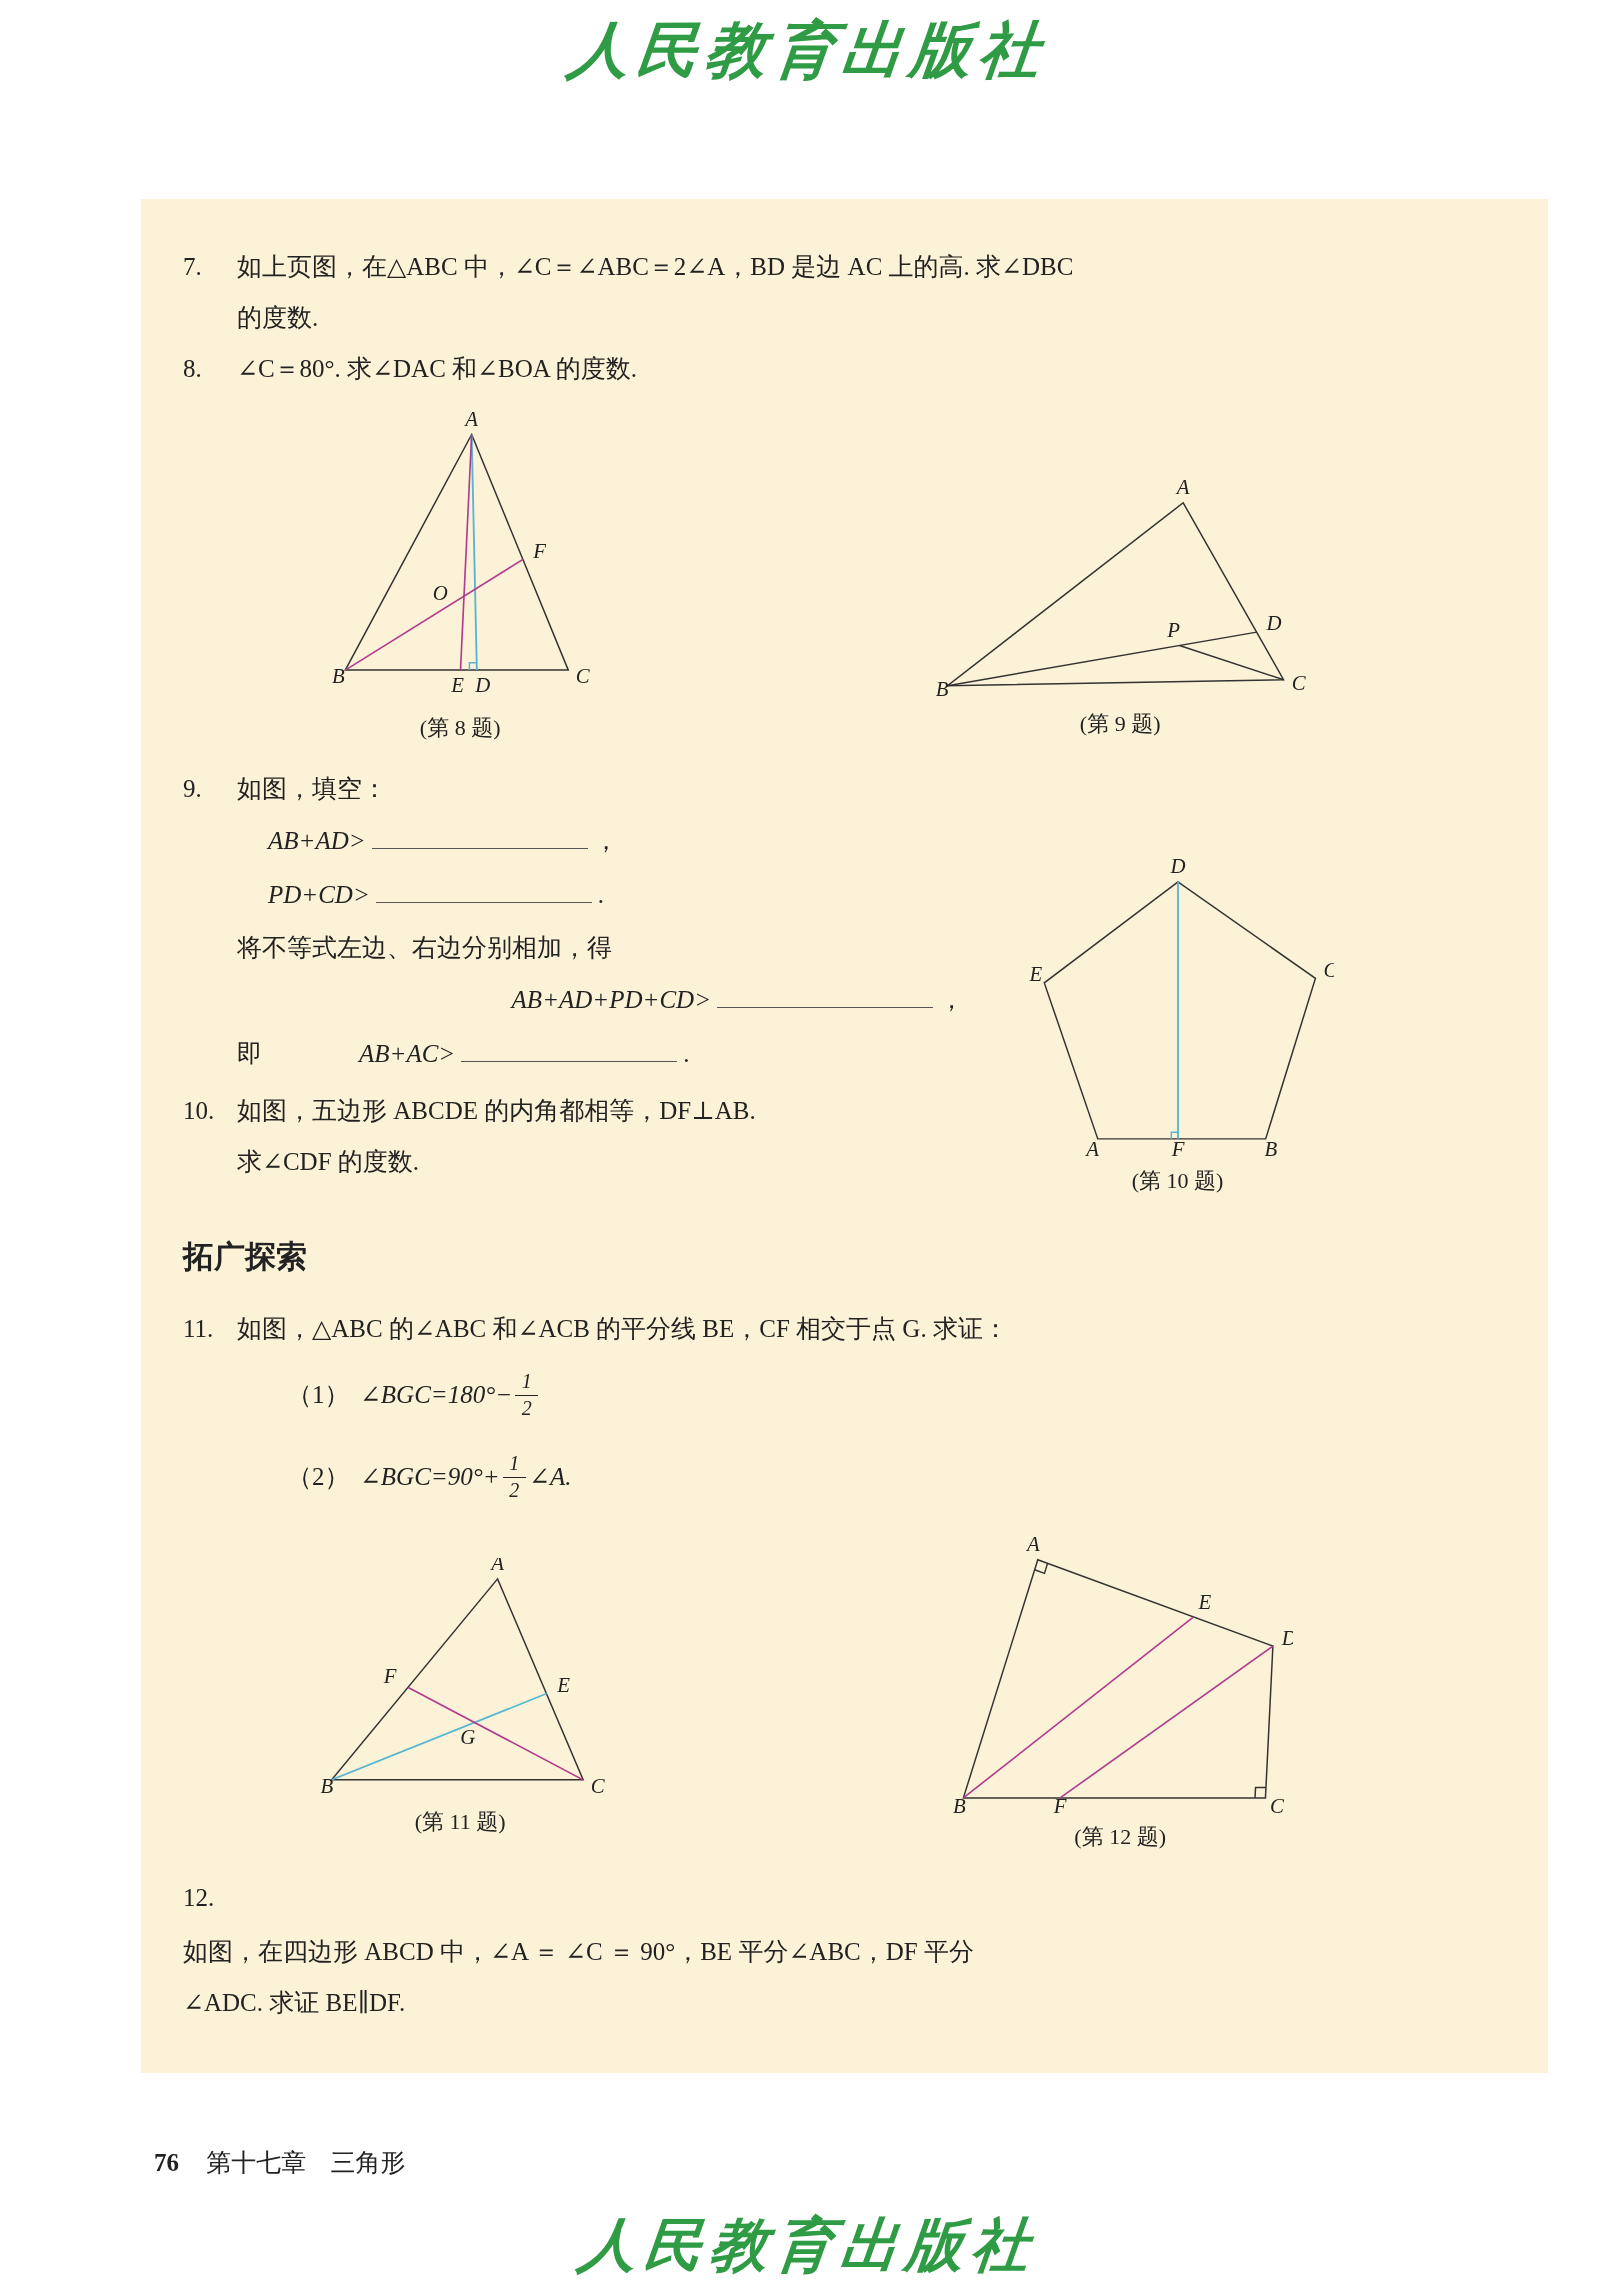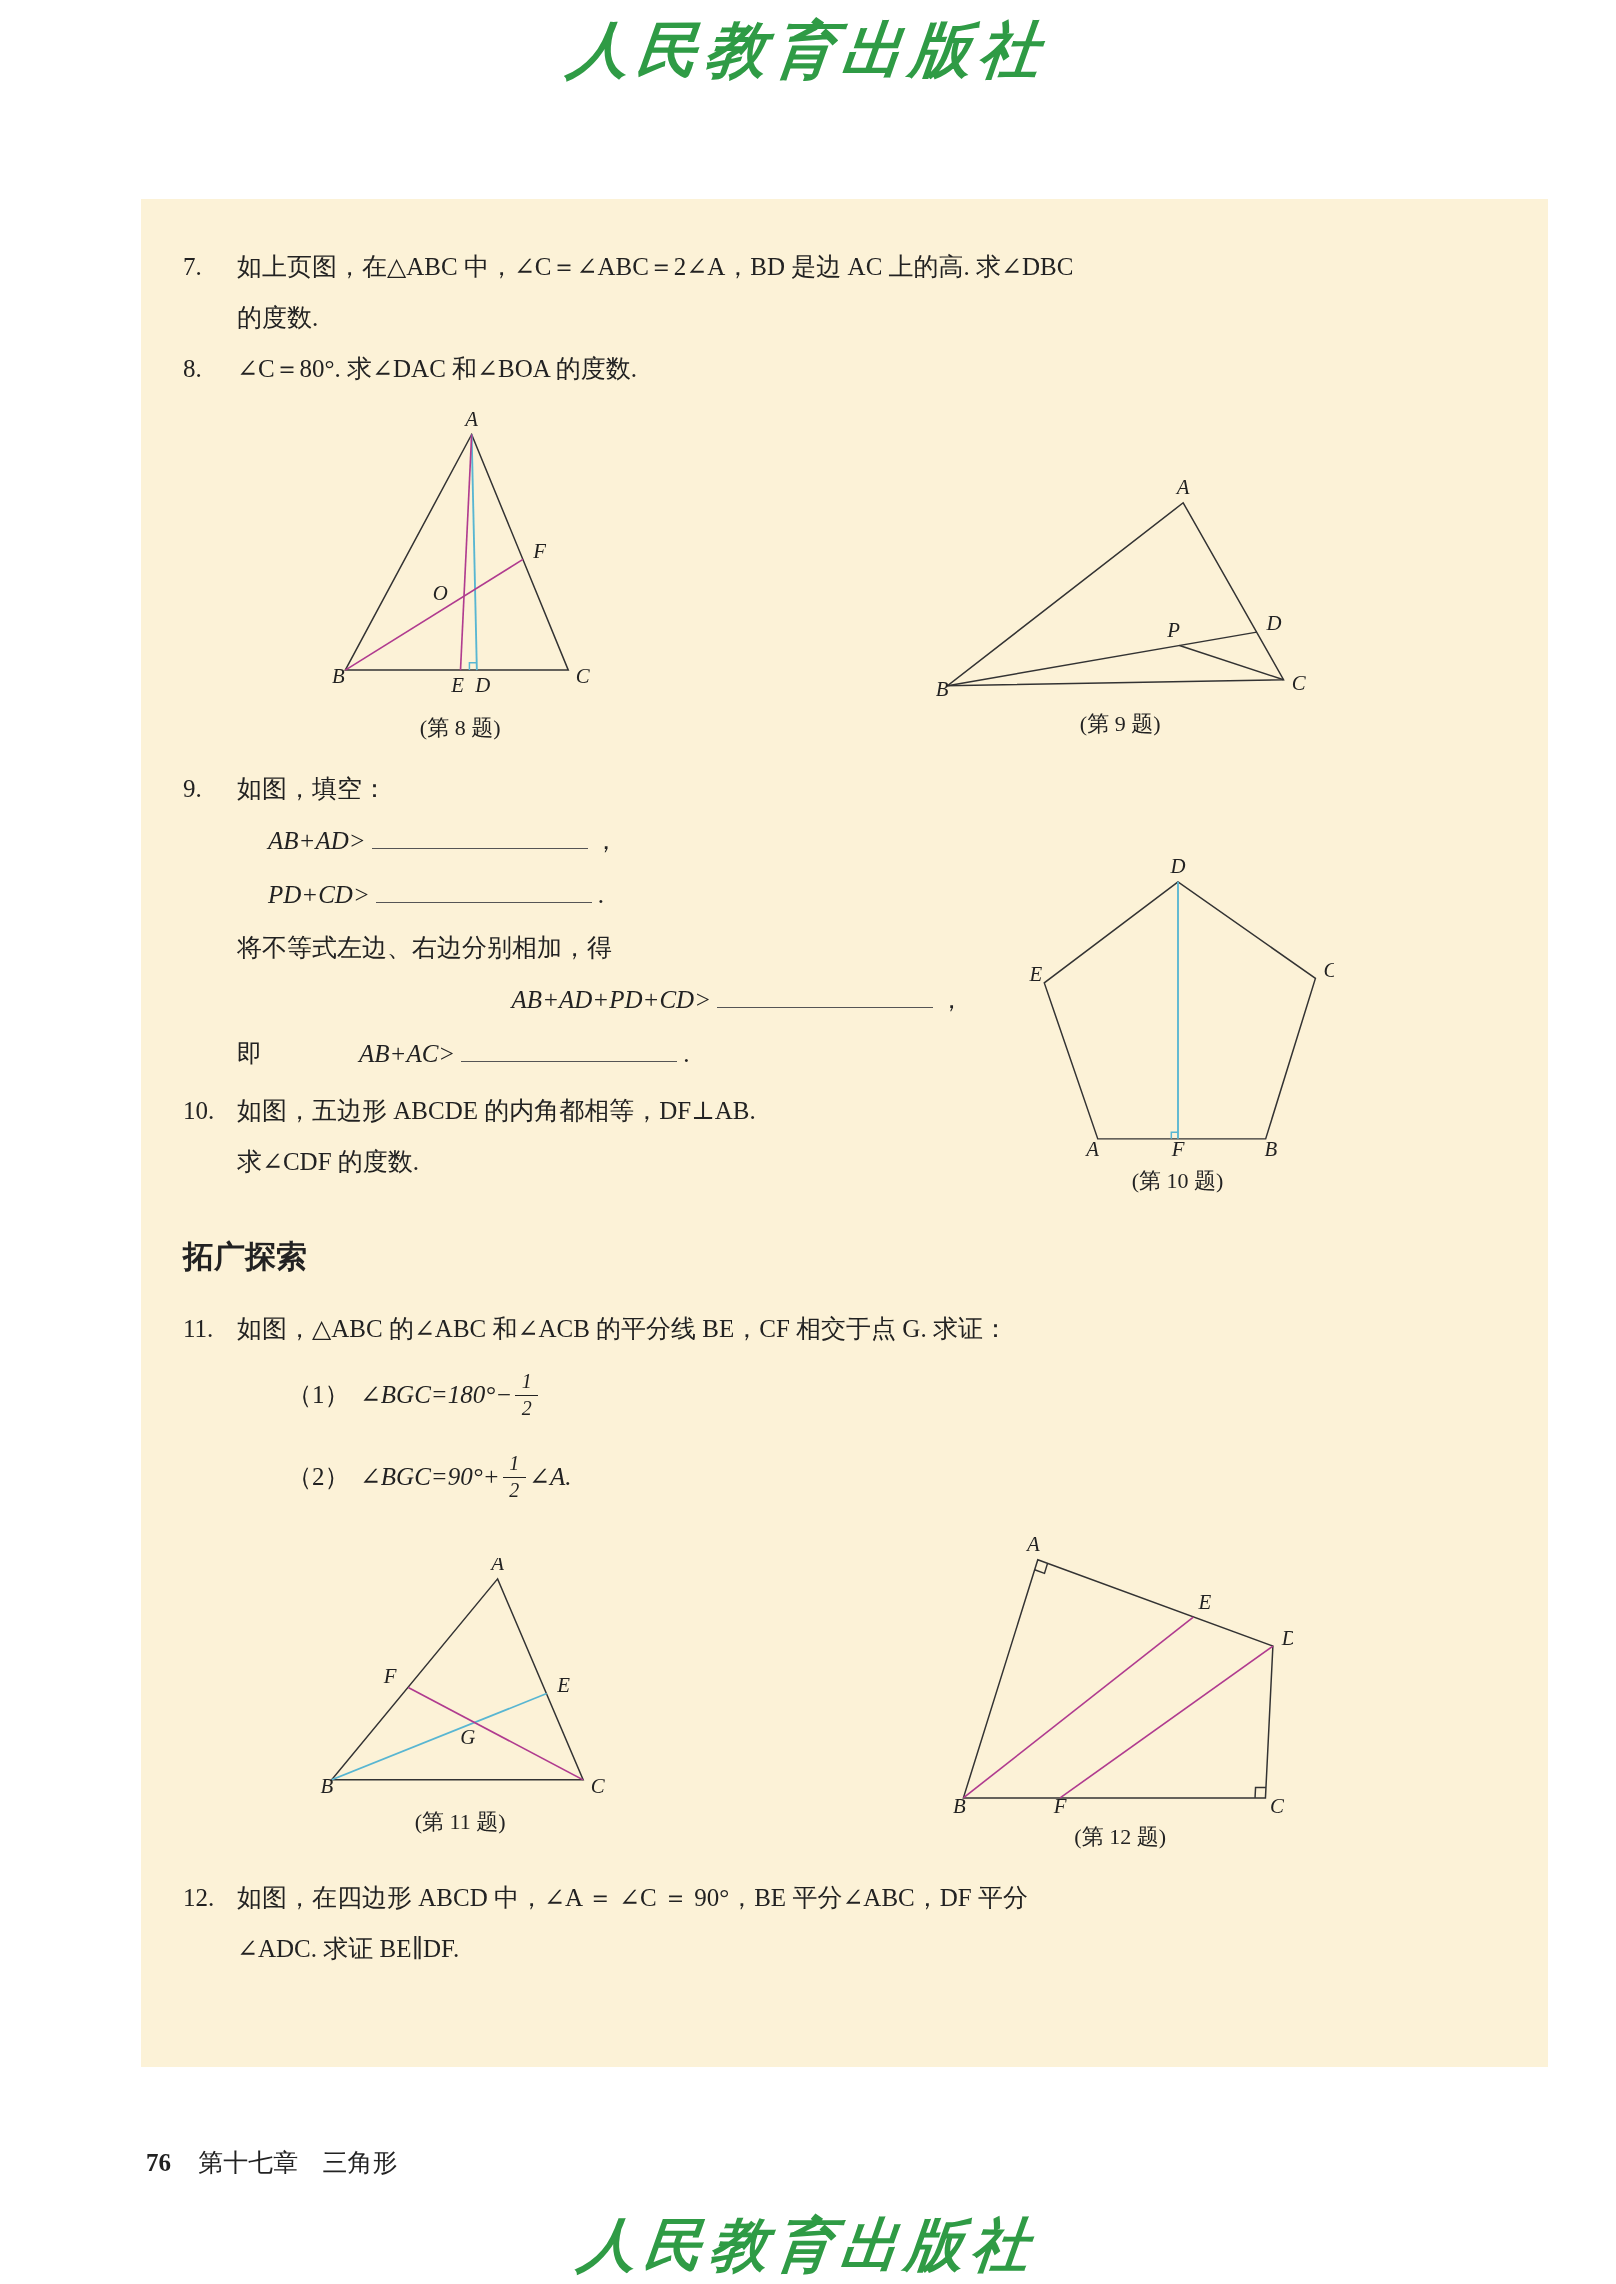--- a/index.html
+++ b/index.html
@@ -70,21 +70,21 @@
     font-style:italic; margin:0 3px;
   }
   .frac .fnum { border-bottom:1.5px solid #222; padding:0 6.7px 0.7px; }
   .frac .fden { padding-top:0.7px; }
 
   svg text {
     font-family:"Liberation Serif","DejaVu Serif",serif;
     font-style:italic; font-size:28px; fill:#222;
   }
   .page-footer {
-    position:absolute; left:146px; top:2146px;
+    position:absolute; left:154px; top:2146px;
     font-size:25px; white-space:nowrap;
   }
   .page-footer .fpnum { font-weight:bold; margin-right:21px; }
   .page-footer .fchap { margin-right:18px; }
 </style>
 </head>
 <body>
 
 <div class="logo logo-top">人民教育出版社</div>
 
@@ -235,21 +235,21 @@
         <text x="450" y="146">D</text>
         <text x="434" y="372">C</text>
         <text x="8" y="372">B</text>
         <text x="338" y="98">E</text>
         <text x="152" y="372" text-anchor="middle">F</text>
       </svg>
       <div class="fig-caption">(第 12 题)</div>
     </div>
   </div>
 
-  <div class="problem" style="margin-top:19.3px;">
+  <div class="problem" style="margin-top:19.3px;flex-direction:column;">
     <span class="pnum">12.</span>
     <span class="ptext">
       <div class="pline">如图，在四边形 ABCD 中，∠A ＝ ∠C ＝ 90°，BE 平分∠ABC，DF 平分</div>
       <div class="pline">∠ADC. 求证 BE∥DF.</div>
     </span>
   </div>
 
 </div>
 
 <div class="page-footer">

